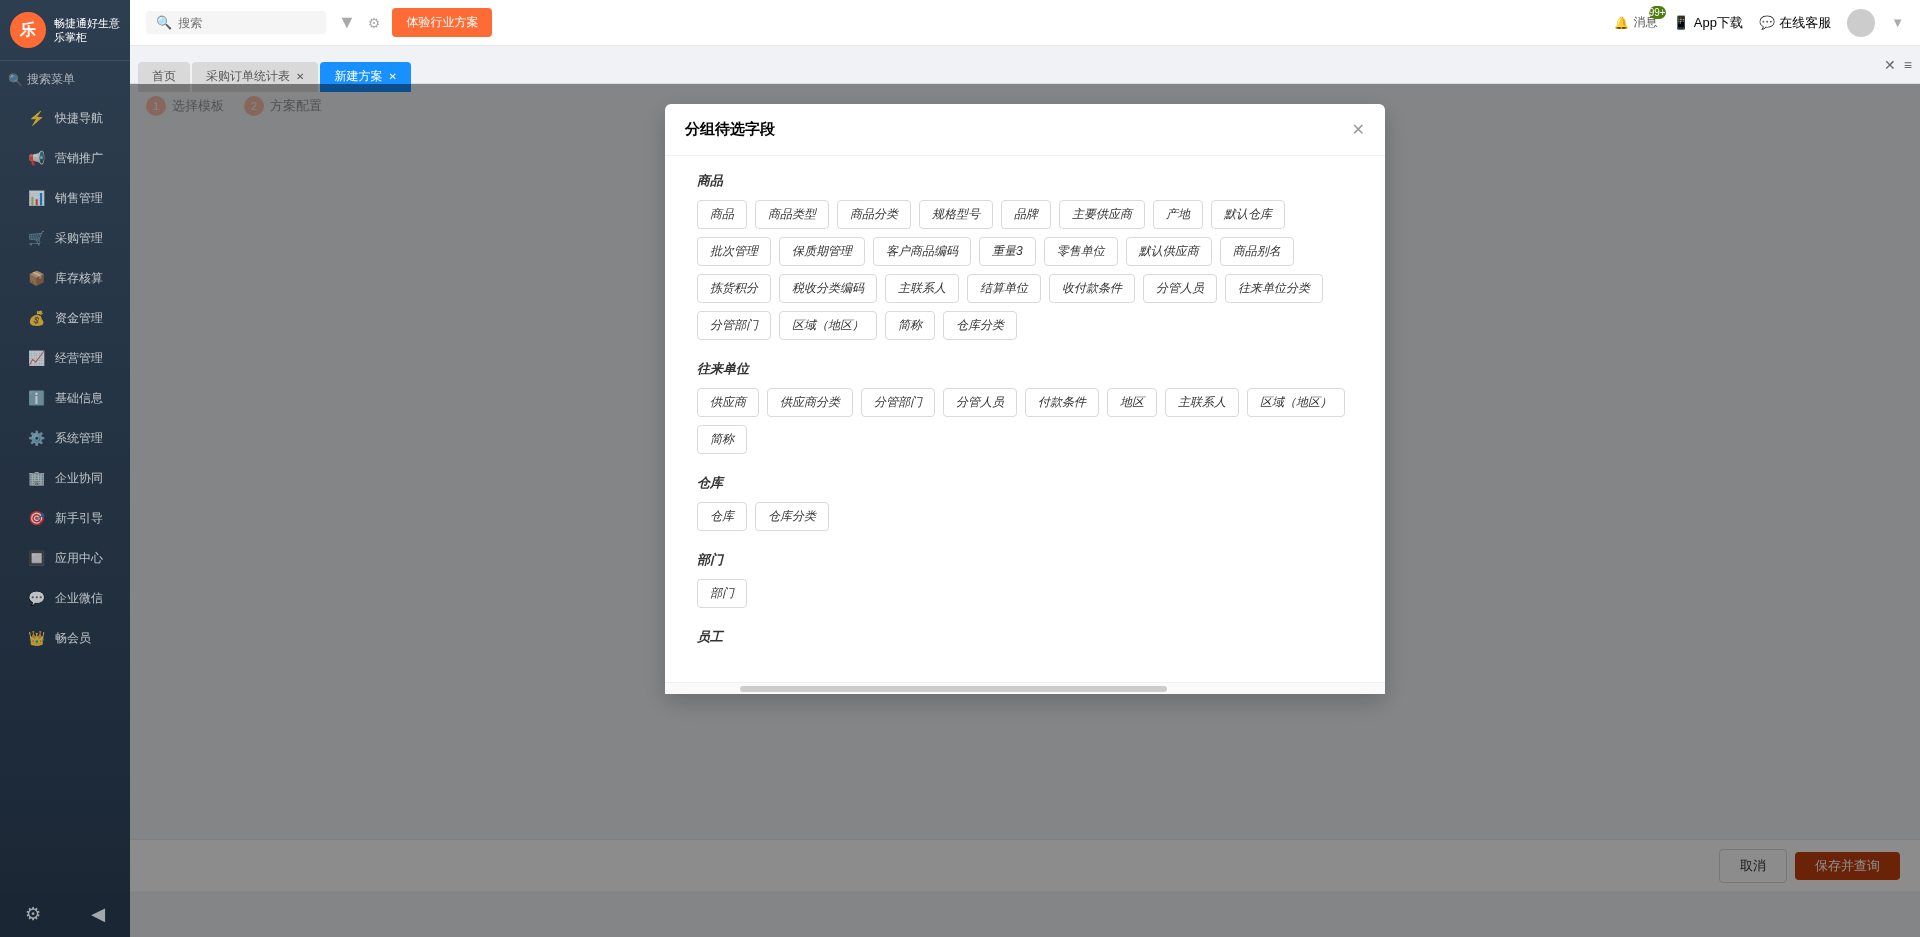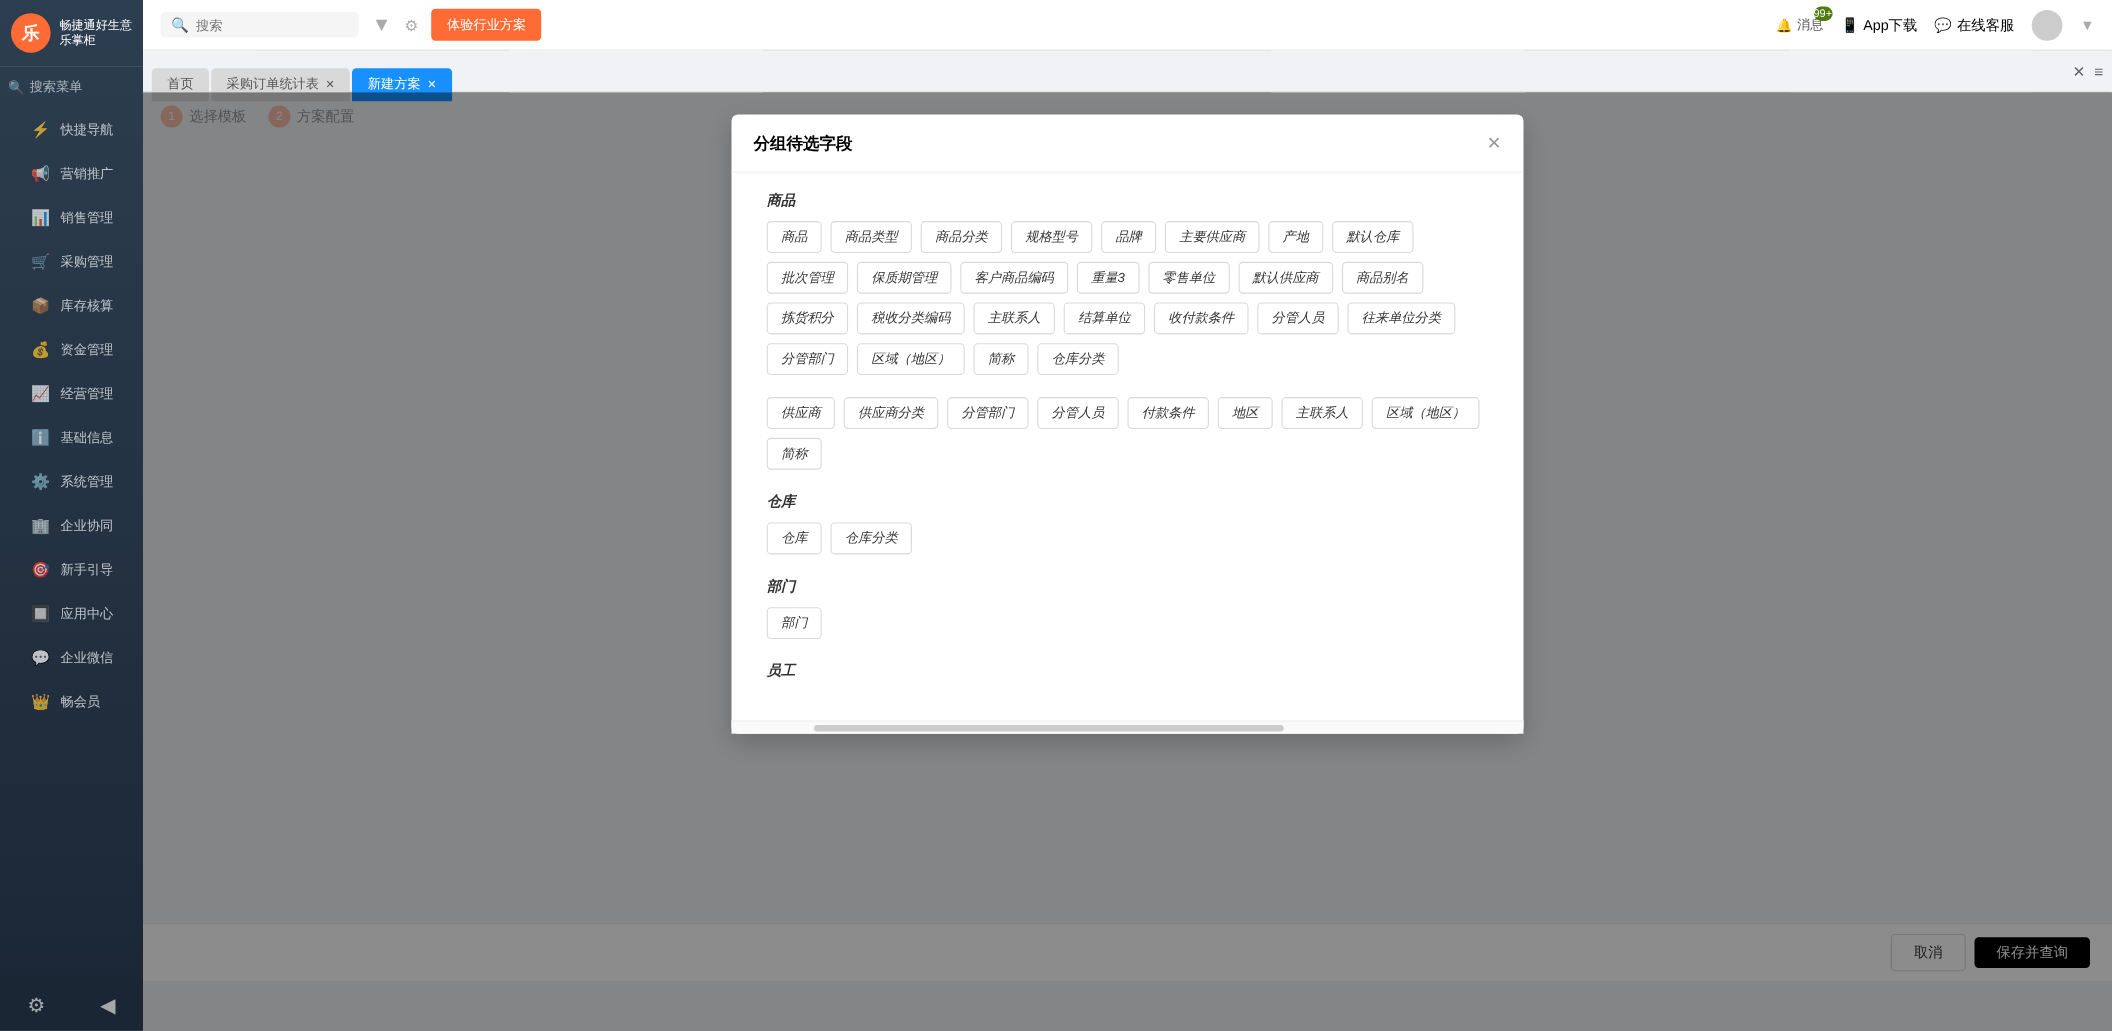--- a/index.html
+++ b/index.html
@@ -156,21 +156,21 @@
       height: 52px; background: white; border-top: 1px solid #e8e8e8;
       display: flex; align-items: center; justify-content: flex-end;
       padding: 0 20px; gap: 8px; z-index: 50;
     }
     .btn-cancel {
       padding: 7px 20px; border: 1px solid #d9d9d9; border-radius: 4px;
       background: white; color: #333; font-size: 13px; cursor: pointer;
     }
     .btn-primary {
       padding: 5px 20px; border: none; border-radius: 4px;
-      background: #000000; color: white; font-size: 13px; cursor: pointer;
+      background: #c2410c; color: white; font-size: 13px; cursor: pointer;
     }
   </style>
 </head>
 <body>
 
 <div class="sidebar">
   <div class="sidebar-logo">
     <div class="logo-icon">乐</div>
     <div class="logo-text">
       <div>畅捷通好生意</div>
@@ -342,20 +342,21 @@
             <div class="field-tag">收付款条件</div>
             <div class="field-tag">分管人员</div>
             <div class="field-tag">往来单位分类</div>
             <div class="field-tag">分管部门</div>
             <div class="field-tag">区域（地区）</div>
             <div class="field-tag">简称</div>
             <div class="field-tag">仓库分类</div>
           </div>
         </div>
         <div class="field-section">
+          <div class="section-title">往来单位</div>
           <div class="field-grid">
             <div class="field-tag">供应商</div>
             <div class="field-tag">供应商分类</div>
             <div class="field-tag">分管部门</div>
             <div class="field-tag">分管人员</div>
             <div class="field-tag">付款条件</div>
             <div class="field-tag">地区</div>
             <div class="field-tag">主联系人</div>
             <div class="field-tag">区域（地区）</div>
             <div class="field-tag">简称</div>

